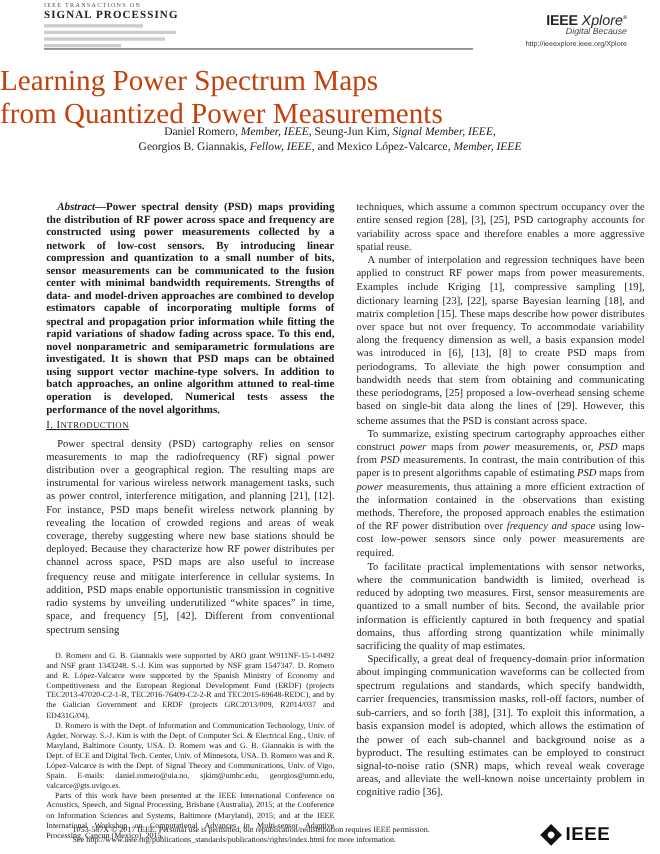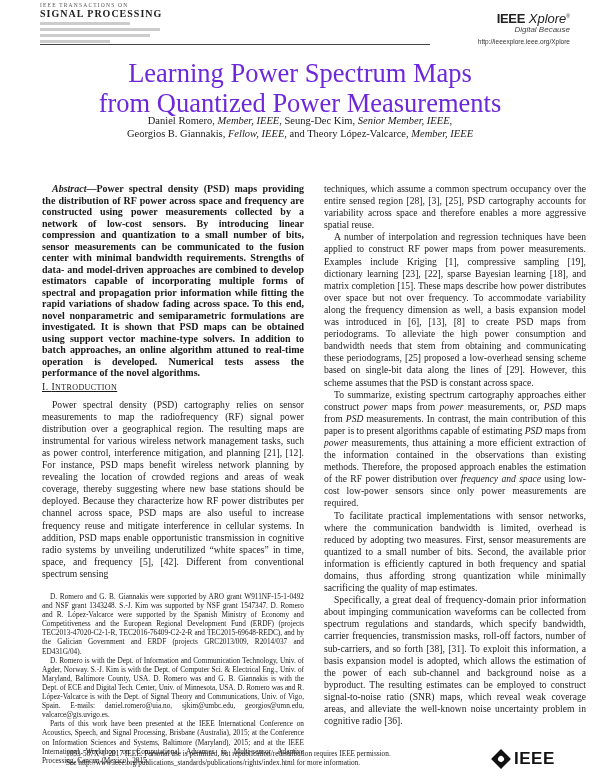--- a/index.html
+++ b/index.html
@@ -15,22 +15,22 @@
 
   .hdr-right { position: absolute; right: 30px; top: 10px; text-align: right; width: 170px; }
   .xplore { font-family: "Liberation Sans", "DejaVu Sans", sans-serif; font-size: 13px; color: #222; line-height: 13px; }
   .xplore b { font-weight: bold; letter-spacing: -0.3px; }
   .xplore i { font-style: italic; }
   .xplore sup { font-size: 5px; }
   .digital { font-family: "Liberation Sans", "DejaVu Sans", sans-serif; font-style: italic; font-size: 8px; color: #444; margin-top: 0px; }
   .xurl { font-family: "Liberation Sans", "DejaVu Sans", sans-serif; font-size: 6.5px; color: #333; margin-top: 4px; }
 
   
-  .title { position: absolute; left: 0; top: 58px; width: 600px; text-align: center;
-           font-size: 26.5px; line-height: 30px; color: #6d28d9; }
+  .title { position: absolute; left: 0; top: 58px; width: 600px; 
+           font-size: 26.5px; line-height: 30px; color: #c2410c; }
   .authors { position: absolute; left: 0; top: 114px; width: 600px; text-align: center;
              font-size: 10.5px; line-height: 13px; }
 
   
   .col { position: absolute; top: 183px; width: 262px; font-size: 9.6px; line-height: 12.1px; text-align: justify; }
   .col-left { left: 42px; }
   .col-right { left: 306px; margin-left: 18px; }
   .col p { margin: 0; text-indent: 10px; }
   .abstract { font-weight: bold; font-size: 10px; line-height: 11.5px; }
   .abstract .lab { font-style: italic; }
@@ -69,24 +69,24 @@
   <div class="xurl">http://ieeexplore.ieee.org/Xplore</div>
 </div>
 
 <div class="title">
   <div>Learning Power Spectrum Maps</div>
   <div>from Quantized Power Measurements</div>
 </div>
 
 <div class="authors">
   <div>
-    <span>Daniel Romero, </span><i>Member, IEEE</i><span>, </span><span>Seung-Dec Kim, </span><i>Senior Member, IEEE</i><span>,</span>
+    <span>Daniel Romero, </span><i>Member, IEEE</i><span>, </span><span>Seung-Jun Kim, </span><i>Signal Member, IEEE</i><span>,</span>
   </div>
   <div>
-    <span>Georgios B. Giannakis, </span><i>Fellow, IEEE</i><span>, and </span><span>Theory López-Valcarce, </span><i>Member, IEEE</i>
+    <span>Georgios B. Giannakis, </span><i>Fellow, IEEE</i><span>, and </span><span>Mexico López-Valcarce, </span><i>Member, IEEE</i>
   </div>
 </div>
 
 <div class="col col-left">
   <p class="abstract"><span class="lab">Abstract</span><span>—Power spectral density (PSD) maps providing the distribution of RF power across space and frequency are constructed using power measurements collected by a network of low-cost sensors. By introducing linear compression and quantization to a small number of bits, sensor measurements can be communicated to the fusion center with minimal bandwidth requirements. Strengths of data- and model-driven approaches are combined to develop estimators capable of incorporating multiple forms of spectral and propagation prior information while fitting the rapid variations of shadow fading across space. To this end, novel nonparametric and semiparametric formulations are investigated. It is shown that PSD maps can be obtained using support vector machine-type solvers. In addition to batch approaches, an online algorithm attuned to real-time operation is developed. Numerical tests assess the performance of the novel algorithms.</span></p>
 
   <div class="section-head"><span>I. </span><span>I</span><span class="sc">NTRODUCTION</span></div>
 
   <p>Power spectral density (PSD) cartography relies on sensor measurements to map the radiofrequency (RF) signal power distribution over a geographical region. The resulting maps are instrumental for various wireless network management tasks, such as power control, interference mitigation, and planning [21], [12]. For instance, PSD maps benefit wireless network planning by revealing the location of crowded regions and areas of weak coverage, thereby suggesting where new base stations should be deployed. Because they characterize how RF power distributes per channel across space, PSD maps are also useful to increase frequency reuse and mitigate interference in cellular systems. In addition, PSD maps enable opportunistic transmission in cognitive radio systems by unveiling underutilized “white spaces” in time, space, and frequency [5], [42]. Different from conventional spectrum sensing</p>
 

